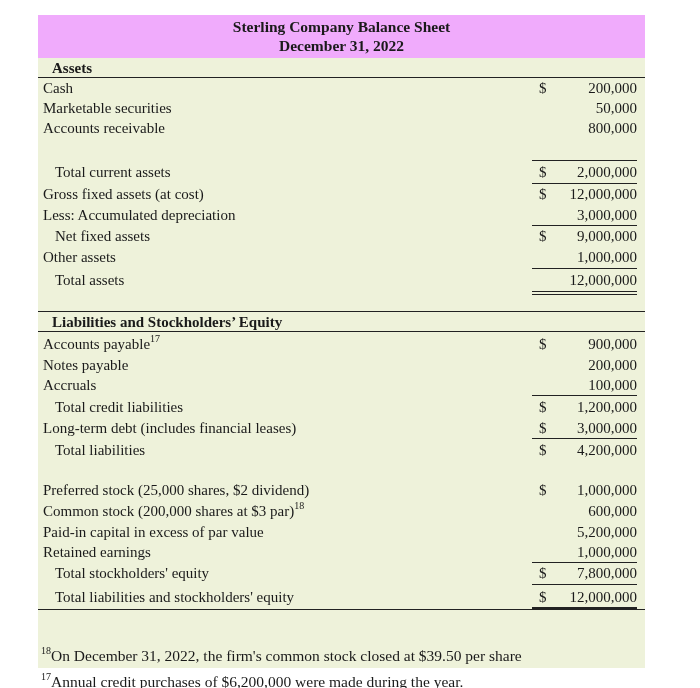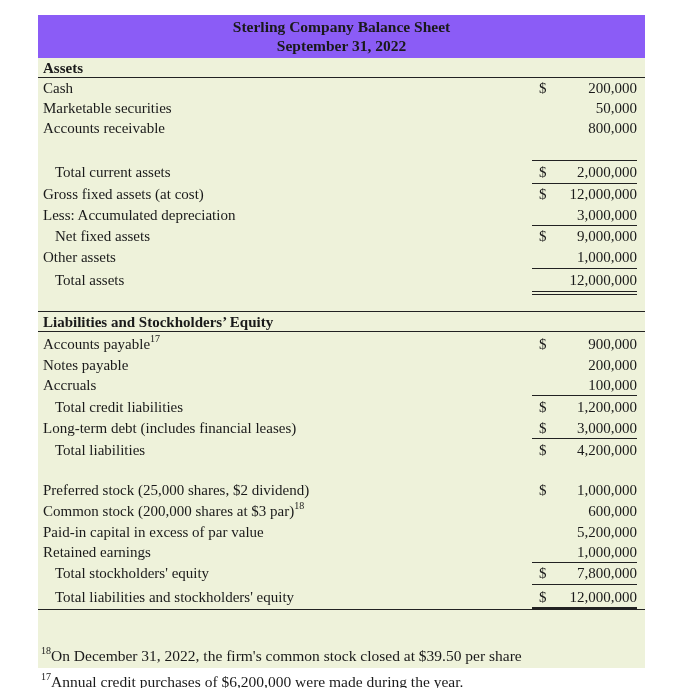--- a/index.html
+++ b/index.html
@@ -1,42 +1,42 @@
 <!DOCTYPE html>
 <html><head>
 <meta charset="utf-8">
 <style>
   html, body { margin: 0; padding: 0; background: #ffffff; }
   body { width: 700px; height: 688px; position: relative; font-family: "Liberation Serif", "DejaVu Serif", serif; color: #1a1a1a; }
   .sheet { position: absolute; left: 38px; top: 15px; width: 607px; height: 653px; background: #eef2da; }
-  .header { position: absolute; left: 0; top: 0; width: 607px; height: 43px; background: #8b5cf6; text-align: center; }
+  .header { position: absolute; left: 0; top: 0; width: 607px; height: 43px; background: #f0abfc; text-align: center; }
   .header .t1 { position: absolute; left: 0; right: 0; top: 2px; font-weight: bold; font-size: 15.5px; line-height: 19px; }
   .header .t2 { position: absolute; left: 0; right: 0; top: 21px; font-weight: bold; font-size: 15.5px; line-height: 19px; }
   .row { position: absolute; left: 0; width: 607px; height: 20px; font-size: 15px; line-height: 20px; }
   .row .lbl { position: absolute; left: 5px; white-space: nowrap; }
   .row .lbl.ind { left: 17px; }
   .row .dol { position: absolute; left: 501px; }
   .row .val { position: absolute; right: 8px; text-align: right; }
   .section { position: absolute; left: 0; width: 607px; height: 20px; font-weight: bold; font-size: 15px; line-height: 20px; }
-  .section .lbl { position: absolute; left: 5px; text-align: right; }
+  .section .lbl { position: absolute; left: 14px; text-align: right; }
   .rule { position: absolute; height: 0; border-top: 1.5px solid #222; }
   .rule.full { left: 0; width: 607px; }
   .rule.num { left: 494px; width: 105px; }
   .rule.thin { border-top-width: 1px; }
   sup { font-size: 10px; line-height: 0; position: relative; top: -1px; }
   .foot { position: absolute; left: 3px; font-size: 15.5px; line-height: 20px; white-space: nowrap; }
 </style>
 </head>
 <body>
 
 <div class="sheet">
 
   <div class="header">
     <div class="t1">Sterling Company Balance Sheet</div>
-    <div class="t2">September 31, 2022</div>
+    <div class="t2">December 31, 2022</div>
   </div>
 
   <div class="section" style="top:43px;">
     <span class="lbl">Assets</span>
   </div>
   <div class="rule full" style="top:62px;"></div>
 
   <div class="row" style="top:63px;">
     <span class="lbl">Cash</span>
     <span class="dol">$</span>

